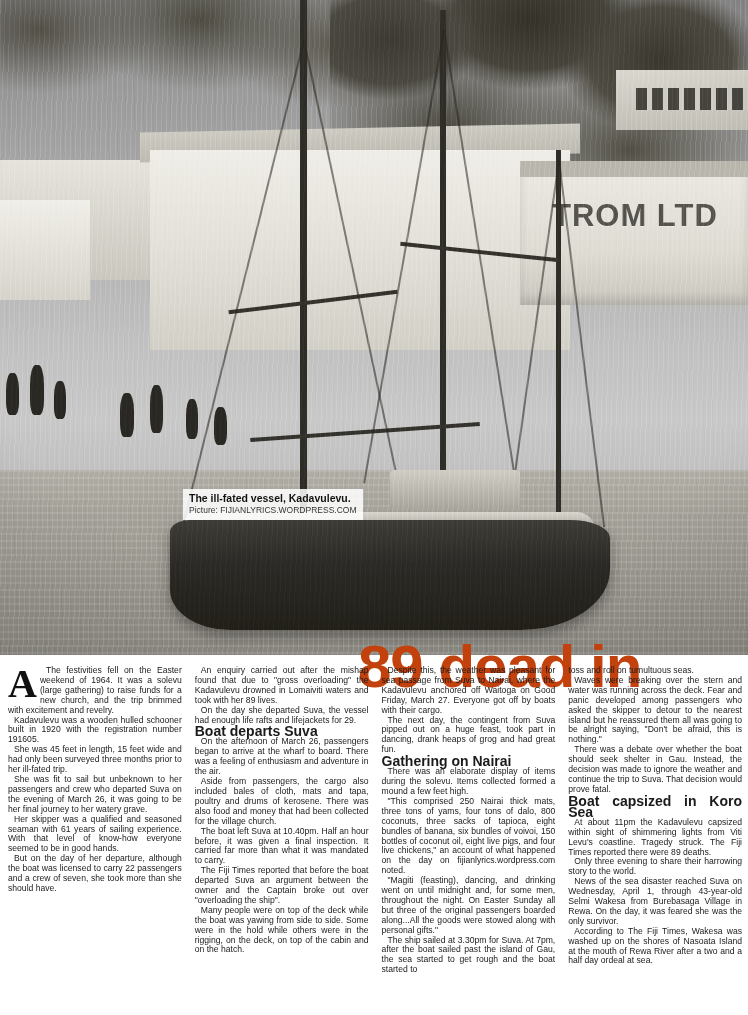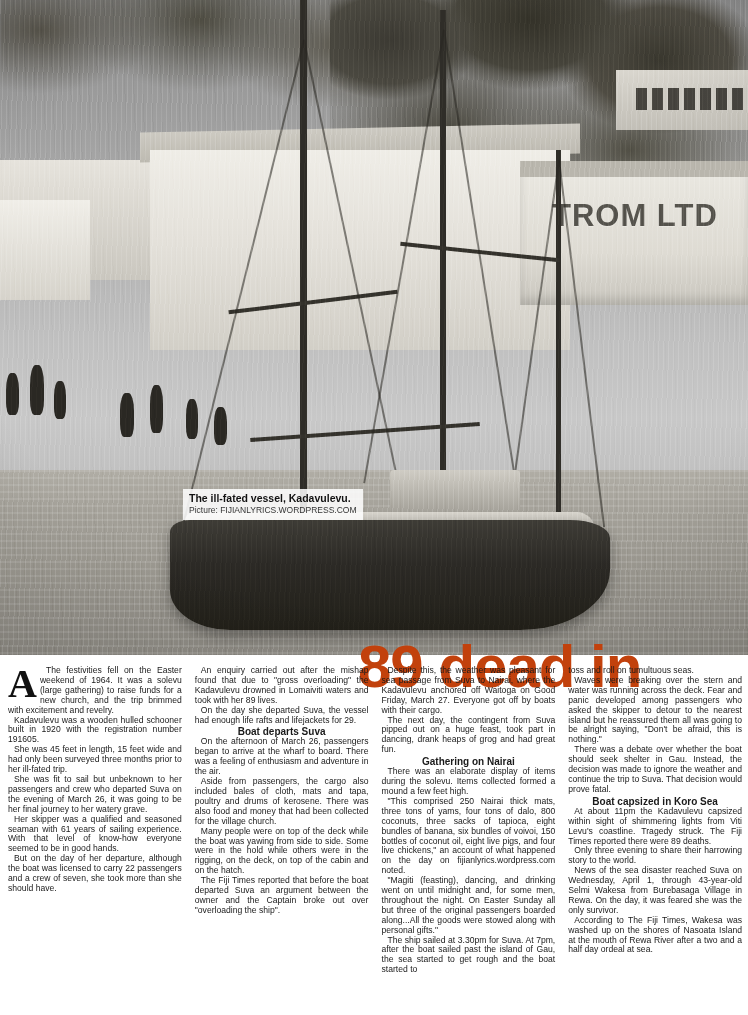--- a/index.html
+++ b/index.html
@@ -228,24 +228,23 @@
     font-family: "Liberation Sans", sans-serif;
     font-size: 8.6px;
     line-height: 9.9px;
     color: #1a1a1a;
     text-align: justify;
   }
   .col p { margin: 0; text-indent: 6px; }
   .col p.noind { text-indent: 0; }
   .col h3 {
     margin: 1px 0 0 0;
-    font-size: 10px;
+    font-size: 14px;
     line-height: 11px;
     font-weight: 700;
-    text-align: center;
   }
   .dropcap {
     float: left;
     font-family: "Liberation Serif", serif;
     font-weight: 700;
     font-size: 40px;
     line-height: 32px;
     padding: 2px 3px 0 0;
     color: #111;
   }
@@ -323,22 +322,23 @@
       <p>Her skipper was a qualified and seasoned seaman with 61 years of sailing experience. With that level of know-how everyone seemed to be in good hands.</p>
       <p>But on the day of her departure, although the boat was licensed to carry 22 passengers and a crew of seven, she took more than she should have.</p>
     </div>
 
     <div class="col">
       <p>An enquiry carried out after the mishap found that due to "gross overloading" the Kadavulevu drowned in Lomaiviti waters and took with her 89 lives.</p>
       <p>On the day she departed Suva, the vessel had enough life rafts and lifejackets for 29.</p>
       <h3>Boat departs Suva</h3>
       <p>On the afternoon of March 26, passengers began to arrive at the wharf to board. There was a feeling of enthusiasm and adventure in the air.</p>
       <p>Aside from passengers, the cargo also included bales of cloth, mats and tapa, poultry and drums of kerosene. There was also food and money that had been collected for the village church.</p>
+      <p>The boat left Suva at 10.40pm. Half an hour before, it was given a final inspection. It carried far more than what it was mandated to carry.</p>
+      <p>The Fiji Times reported that before the boat departed Suva an argument between the owner and the Captain broke out over "overloading the ship".</p>
       <p>Many people were on top of the deck while the boat was yawing from side to side. Some were in the hold while others were in the rigging, on the deck, on top of the cabin and on the hatch.</p>
-      <p>The Fiji Times reported that before the boat departed Suva an argument between the owner and the Captain broke out over "overloading the ship".</p>
     </div>
 
     <div class="col">
       <p>Despite this, the weather was pleasant for sea passage from Suva to Nairai, where the Kadavulevu anchored off Waitoga on Good Friday, March 27. Everyone got off by boats with their cargo.</p>
       <p>The next day, the contingent from Suva pipped out on a huge feast, took part in dancing, drank heaps of grog and had great fun.</p>
       <h3>Gathering on Nairai</h3>
       <p>There was an elaborate display of items during the solevu. Items collected formed a mound a few feet high.</p>
       <p>"This comprised 250 Nairai thick mats, three tons of yams, four tons of dalo, 800 coconuts, three sacks of tapioca, eight bundles of banana, six bundles of voivoi, 150 bottles of coconut oil, eight live pigs, and four live chickens," an account of what happened on the day on fijianlyrics.wordpress.com noted.</p>
       <p>"Magiti (feasting), dancing, and drinking went on until midnight and, for some men, throughout the night. On Easter Sunday all but three of the original passengers boarded along...All the goods were stowed along with personal gifts."</p>
       <p>The ship sailed at 3.30pm for Suva. At 7pm, after the boat sailed past the island of Gau, the sea started to get rough and the boat started to</p>

